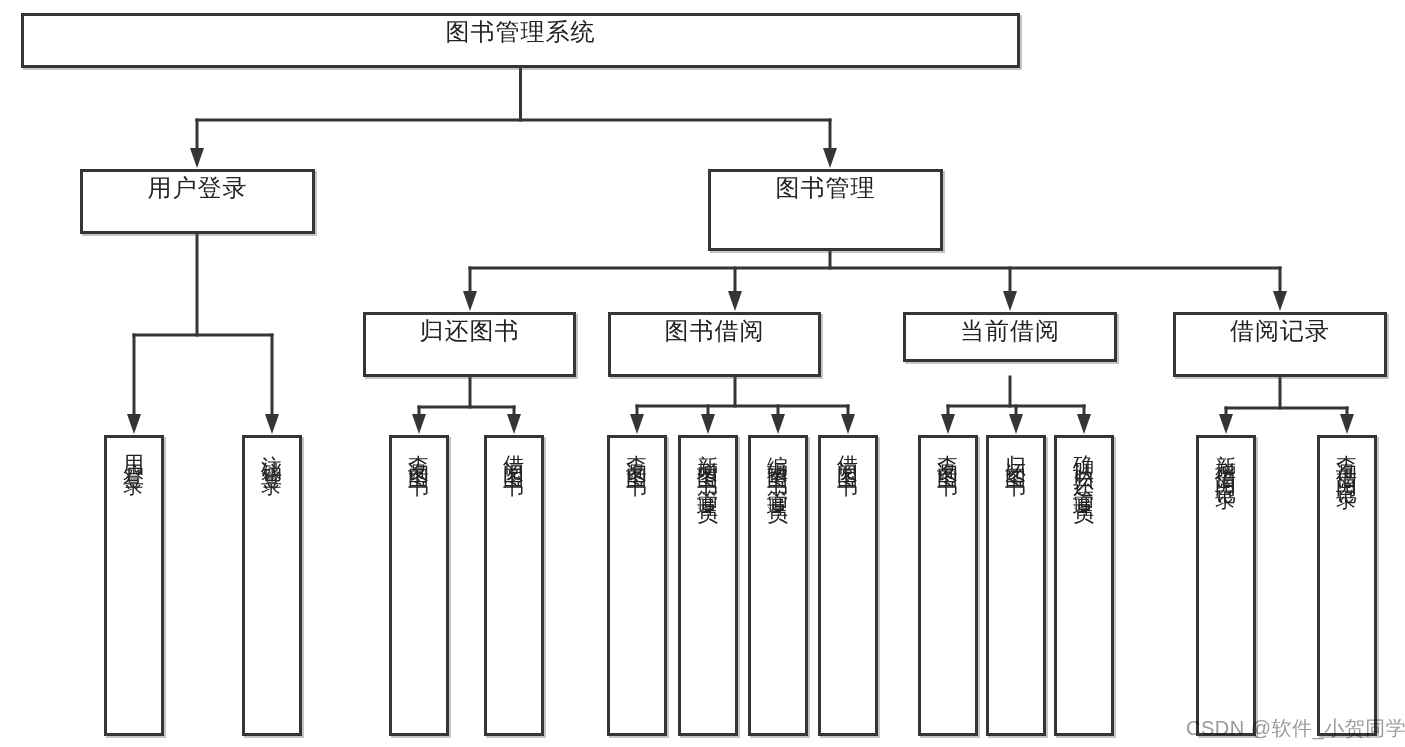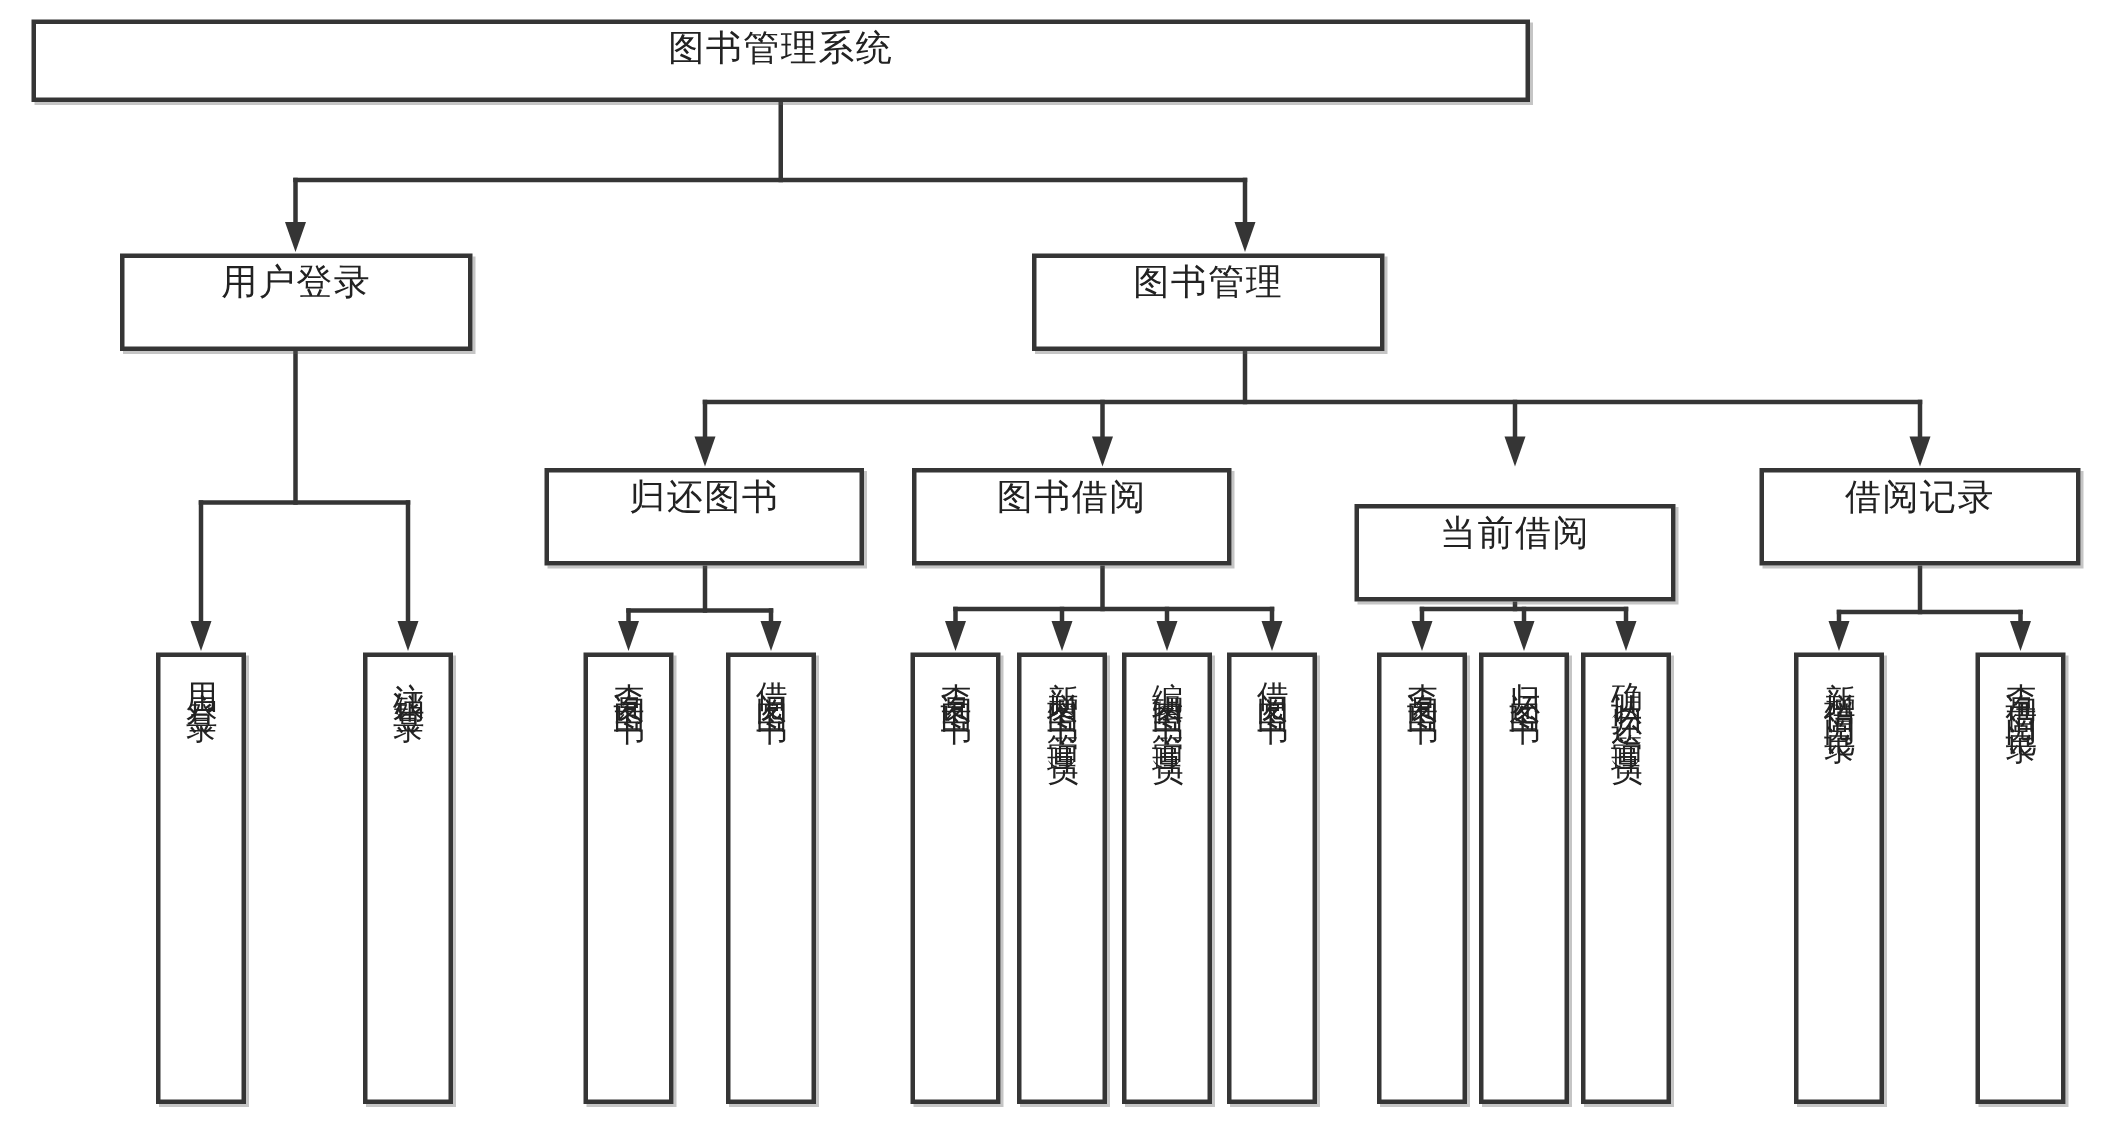--- a/index.html
+++ b/index.html
@@ -118,31 +118,31 @@
     </g>
   </svg>
 
   <div class="node" style="left:21px; top:13px; width:999px; height:55px;">
     <span class="lbl">图书管理系统</span>
   </div>
 
   <div class="node" style="left:80px; top:169px; width:235px; height:65px;">
     <span class="lbl">用户登录</span>
   </div>
-  <div class="node" style="left:688px; top:169px; width:235px; height:65px;">
+  <div class="node" style="left:708px; top:169px; width:235px; height:82px;">
     <span class="lbl">图书管理</span>
   </div>
 
   <div class="node" style="left:363px; top:312px; width:213px; height:65px;">
     <span class="lbl">归还图书</span>
   </div>
   <div class="node" style="left:608px; top:312px; width:213px; height:65px;">
     <span class="lbl">图书借阅</span>
   </div>
-  <div class="node" style="left:903px; top:312px; width:214px; height:65px;margin-top:24px;">
+  <div class="node" style="left:903px; top:312px; width:214px; height:50px;">
     <span class="lbl">当前借阅</span>
   </div>
   <div class="node" style="left:1173px; top:312px; width:214px; height:65px;">
     <span class="lbl">借阅记录</span>
   </div>
 
   <div class="node vnode" style="left:104px; top:435px; width:60px; height:301px;">
     <span class="lbl">用户登录</span>
   </div>
   <div class="node vnode" style="left:242px; top:435px; width:60px; height:301px;">
@@ -179,14 +179,15 @@
     <span class="lbl">确认归还（管理员）</span>
   </div>
 
   <div class="node vnode" style="left:1196px; top:435px; width:60px; height:301px;">
     <span class="lbl">新增借阅记录</span>
   </div>
   <div class="node vnode" style="left:1317px; top:435px; width:60px; height:301px;">
     <span class="lbl">查询借阅记录</span>
   </div>
 
+  <div class="watermark">CSDN @软件_小贺同学</div>
 
 </div>
 
 </body></html>

